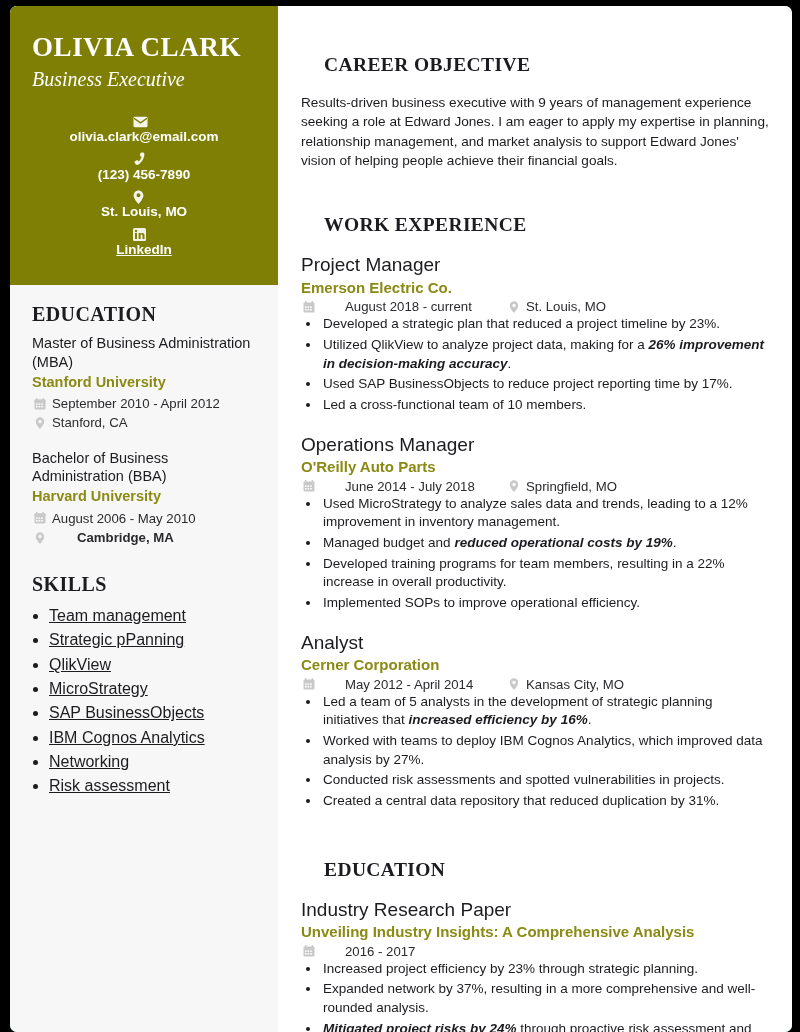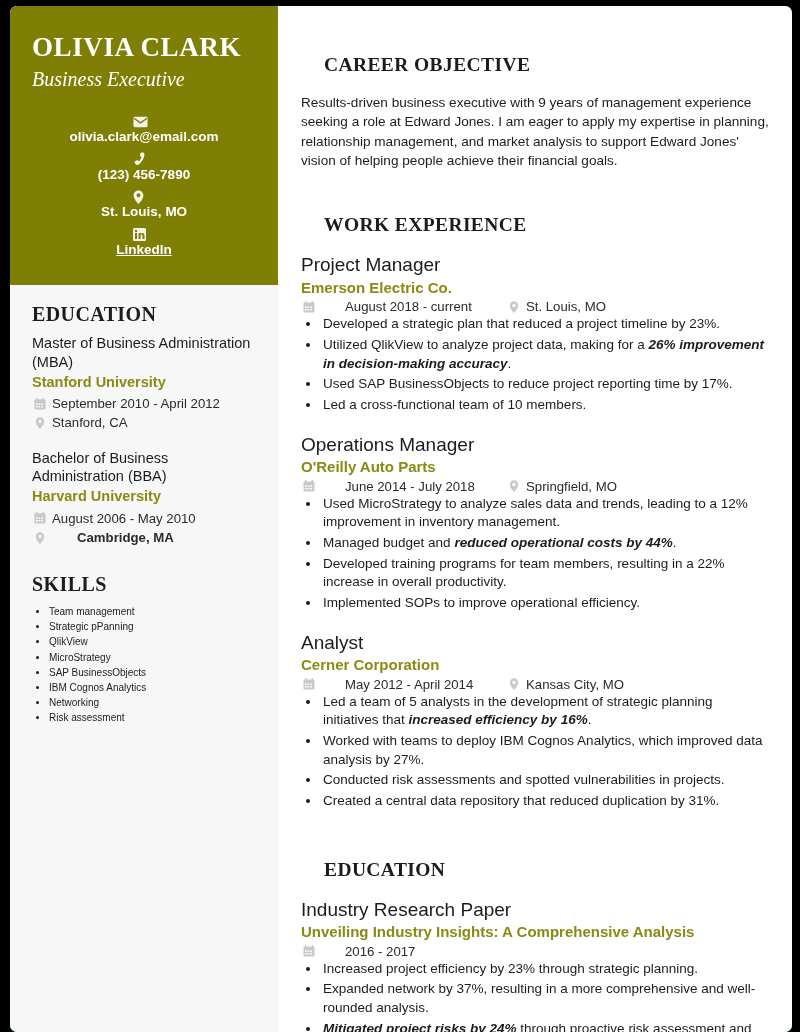--- a/index.html
+++ b/index.html
@@ -141,23 +141,24 @@
     justify-content: center;
   }
   .meta-icon svg { display: block; }
 
   .skills-list {
     margin: 0;
     padding-left: 17px;
     list-style: disc;
   }
   .skills-list li {
-    font-size: 10px;
+    font-size: 16px;
     color: #1c1c20;
     line-height: 1.52;
+    text-decoration: underline;
   }
 
   
   .main {
     flex: 1 1 auto;
     background: #ffffff;
     padding: 24px 22px 10px 23px;
     box-sizing: border-box;
   }
 
@@ -430,21 +431,21 @@
           <span class="meta-icon">
             <svg width="10" height="12" viewBox="0 0 11 14">
                 <path d="M5.5 0.4C2.8 0.4 0.6 2.6 0.6 5.3c0 3.6 4.2 8 4.4 8.2 0.3 0.3 0.7 0.3 1 0 0.2-0.2 4.4-4.6 4.4-8.2C10.4 2.6 8.2 0.4 5.5 0.4z M5.5 7.3a2 2 0 1 1 0-4 2 2 0 0 1 0 4z" fill="#c9c9c9"></path>
               </svg>
           </span>
           <span>Springfield, MO</span>
         </span>
       </div>
       <ul class="bullets">
         <li><span>Used MicroStrategy to analyze sales data and trends, leading to a 12% improvement in inventory management.</span><b></b><span></span></li>
-        <li><span>Managed budget and </span><b>reduced operational costs by 44%</b><span>.</span></li>
+        <li><span>Managed budget and </span><b>reduced operational costs by 19%</b><span>.</span></li>
         <li><span>Developed training programs for team members, resulting in a 22% increase in overall productivity.</span><b></b><span></span></li>
         <li><span>Implemented SOPs to improve operational efficiency.</span><b></b><span></span></li>
       </ul>
     </div>
 
     <div class="space-sm"></div>
 
     <div class="exp-entry">
       <div class="exp-role">Analyst</div>
       <div class="exp-company">Cerner Corporation</div>

